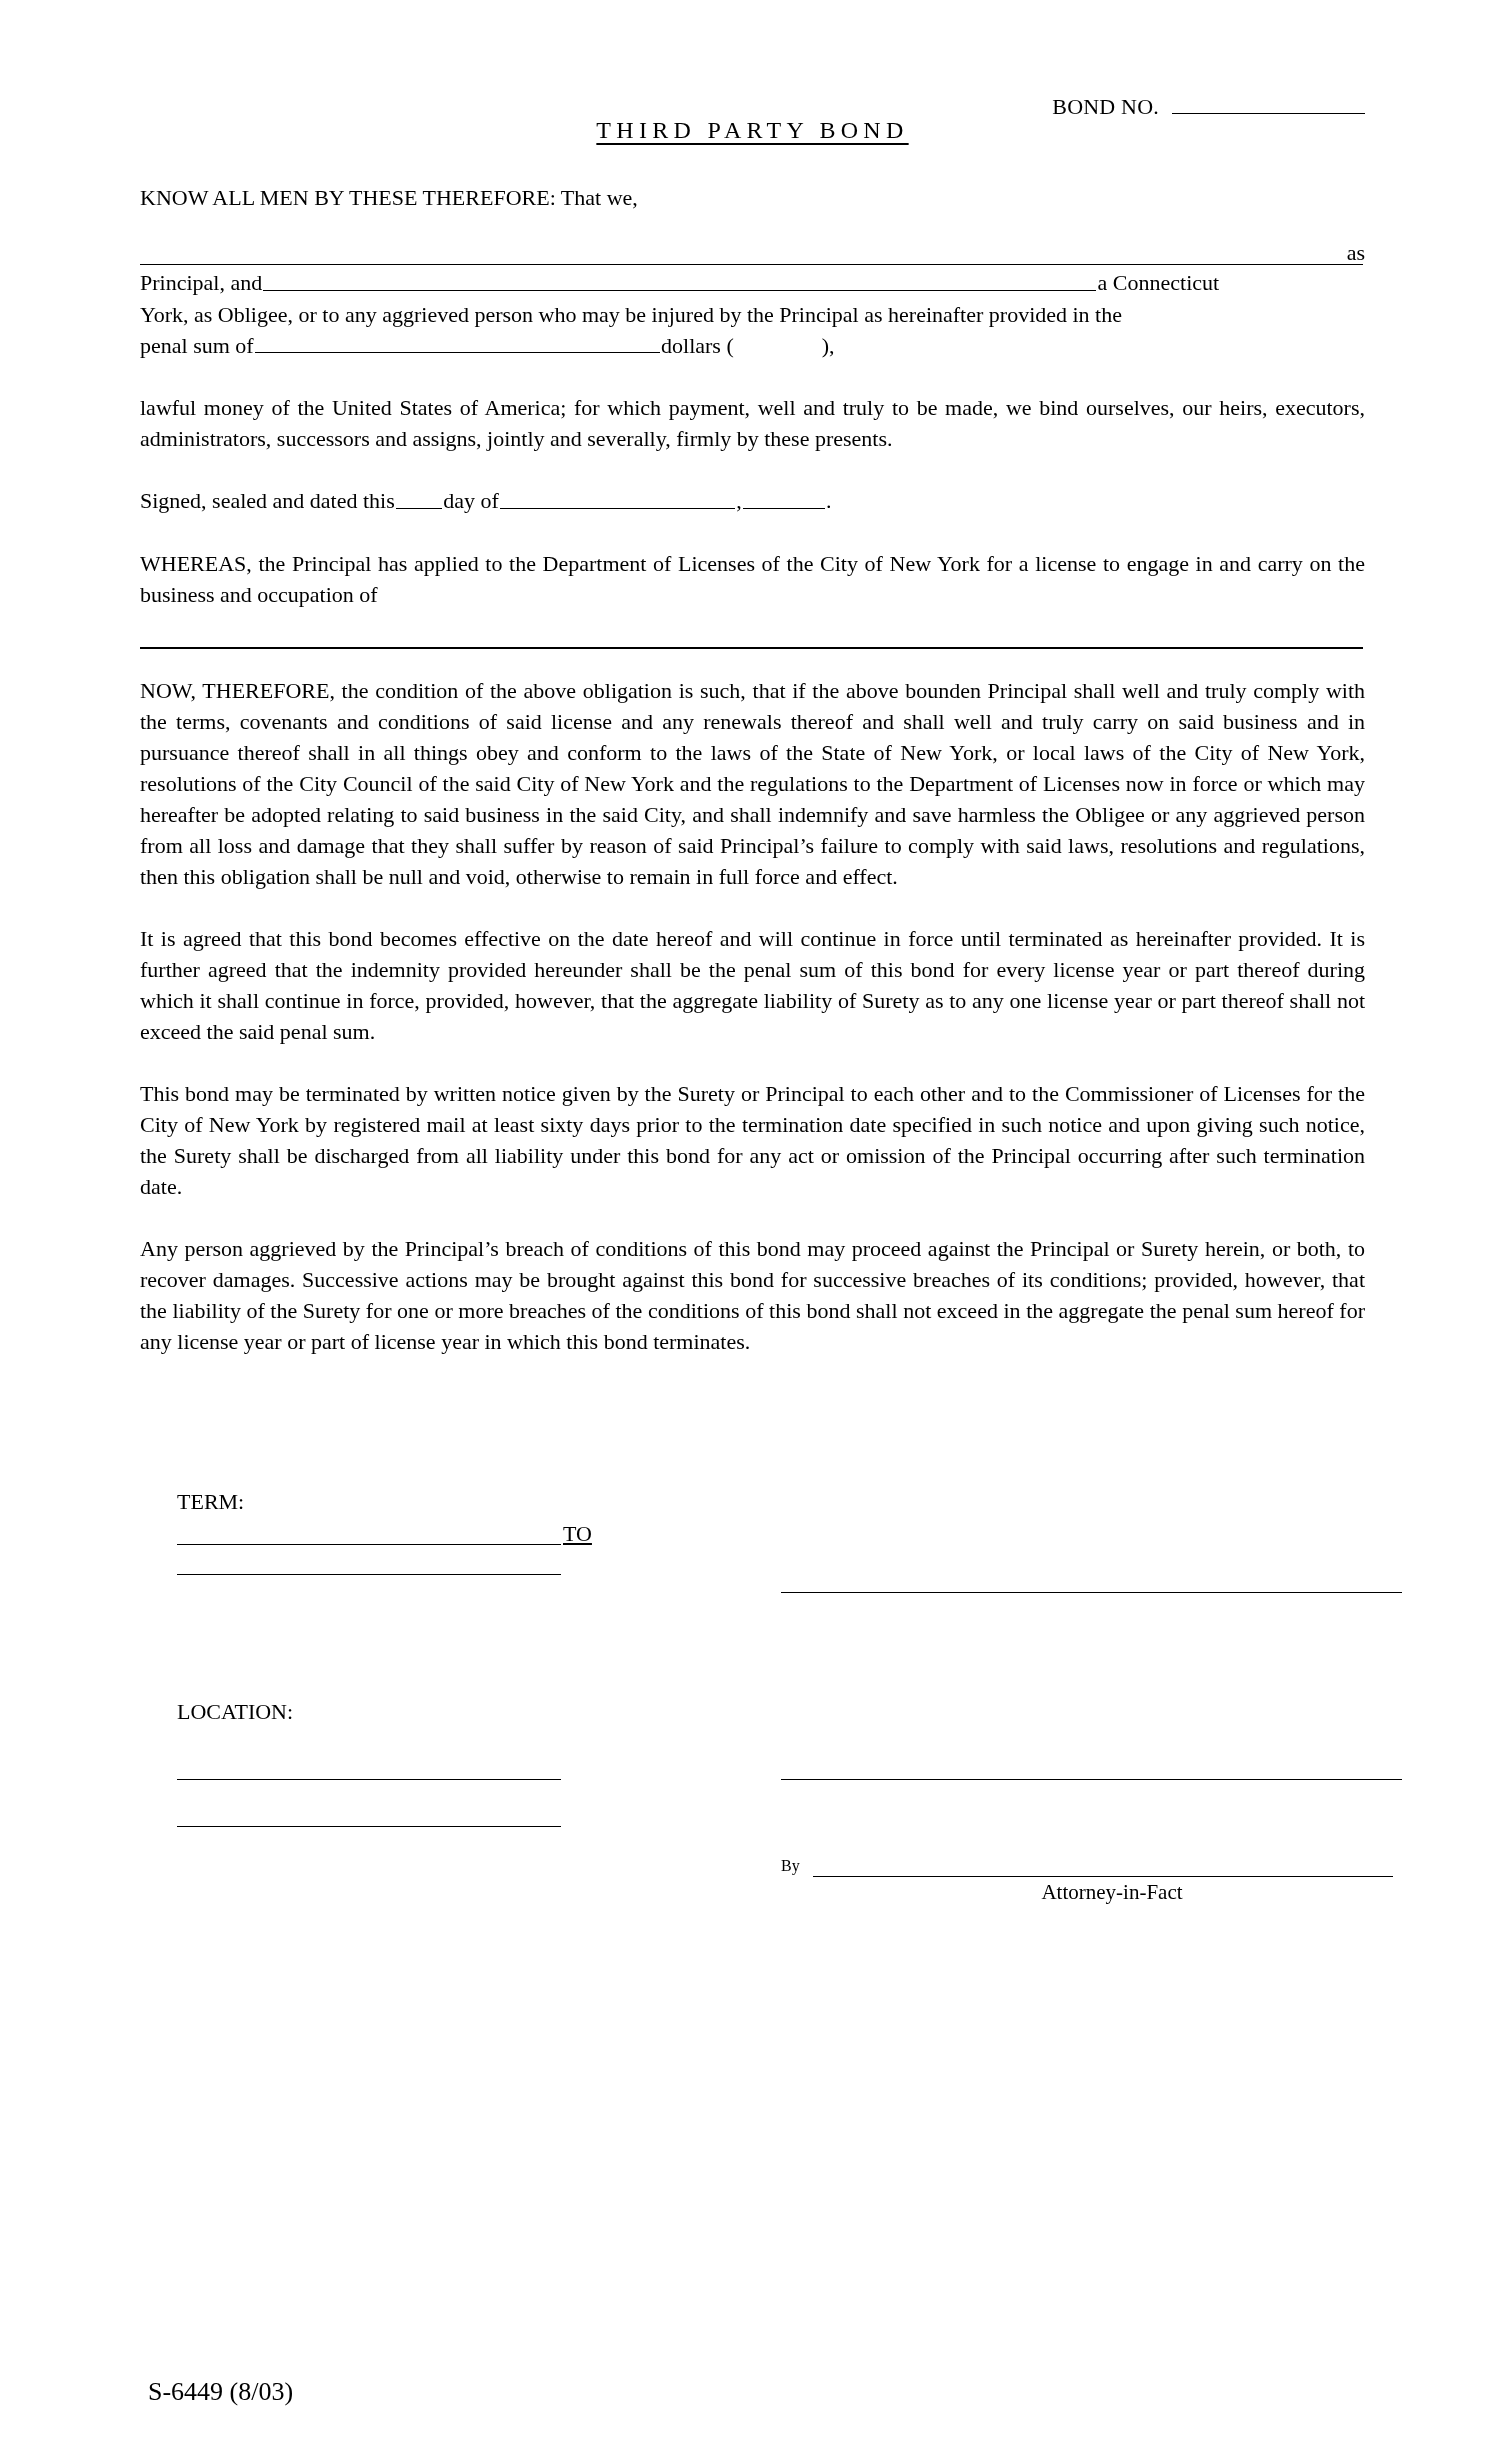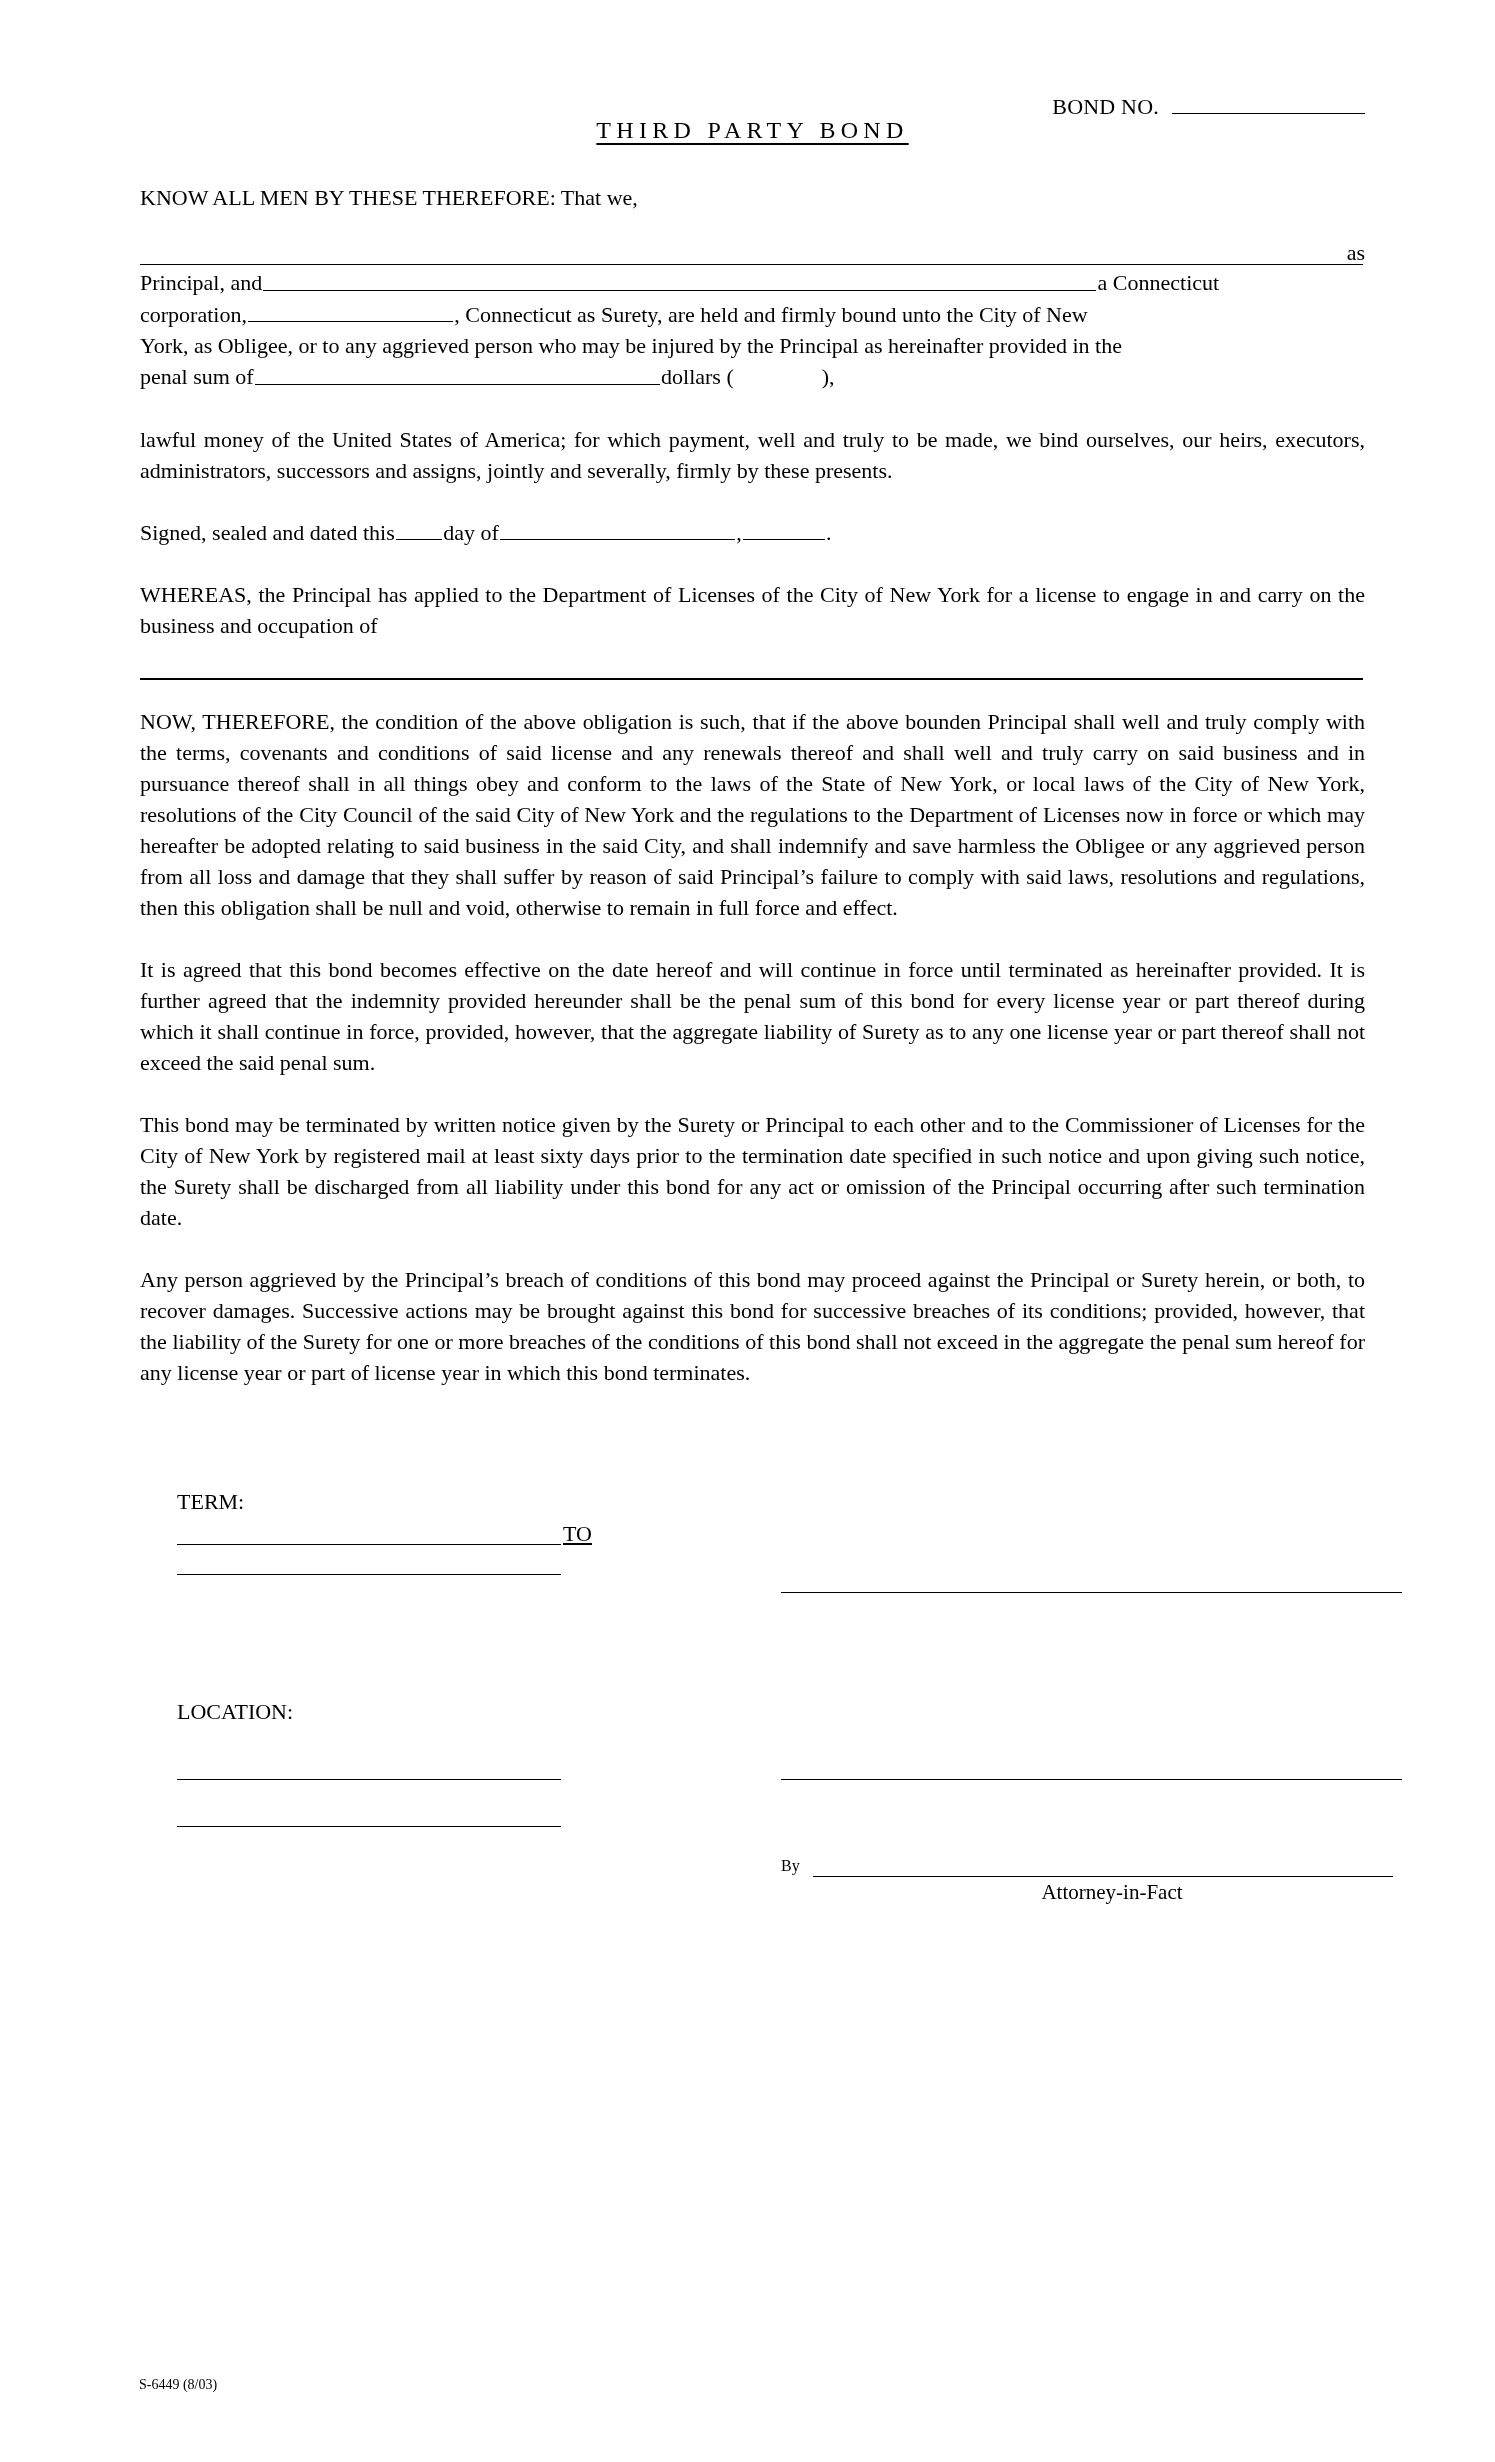--- a/index.html
+++ b/index.html
@@ -150,23 +150,23 @@
     font-size: 21px;
     text-align: center;
     margin-top: 3.5px;
   }
   .caption.under-line-right { width: 621px; }
   .caption.under-line-by { width: 580px; margin-left: 41px; }
 
   
   .footer {
     position: absolute;
-    left: 139px;
+    left: 148px;
     top: 2377px;
-    font-size: 14px;
+    font-size: 26px;
   }
 </style>
 </head>
 <body>
 
 <div class="page">
 
   <div class="sheet">
 
     <div class="bond-no">
@@ -182,23 +182,20 @@
 
       <div class="spacer-sm"></div>
 
       <p class="para nojust" style="text-align:right;margin-bottom:0;">as</p>
       <div class="blank full" style="display:block;border-bottom:1.8px solid #000;height:0;margin-top:-3.5px;"></div>
 
       <p class="para nojust" style="margin-top:2.3px;">
         <span>Principal, and</span><span class="blank w-principal"></span><span>a Connecticut</span>
       </p>
 
-      <p class="para">
-        <span>corporation,</span><span class="blank w-corp"></span><span>, Connecticut as Surety, are held and firmly bound unto the City of New</span>
-      </p>
 
       <p class="para">York, as Obligee, or to any aggrieved person who may be injured by the Principal as hereinafter provided in the</p>
 
       <p class="para nojust">
         <span>penal sum of</span><span class="blank w-penal"></span><span>dollars (</span><span class="gap-paren"></span><span>),</span>
       </p>
 
       <div class="spacer-md"></div>
 
       <p class="para">lawful money of the United States of America; for which payment, well and truly to be made, we bind ourselves, our heirs, executors, administrators, successors and assigns, jointly and severally, firmly by these presents.</p>

